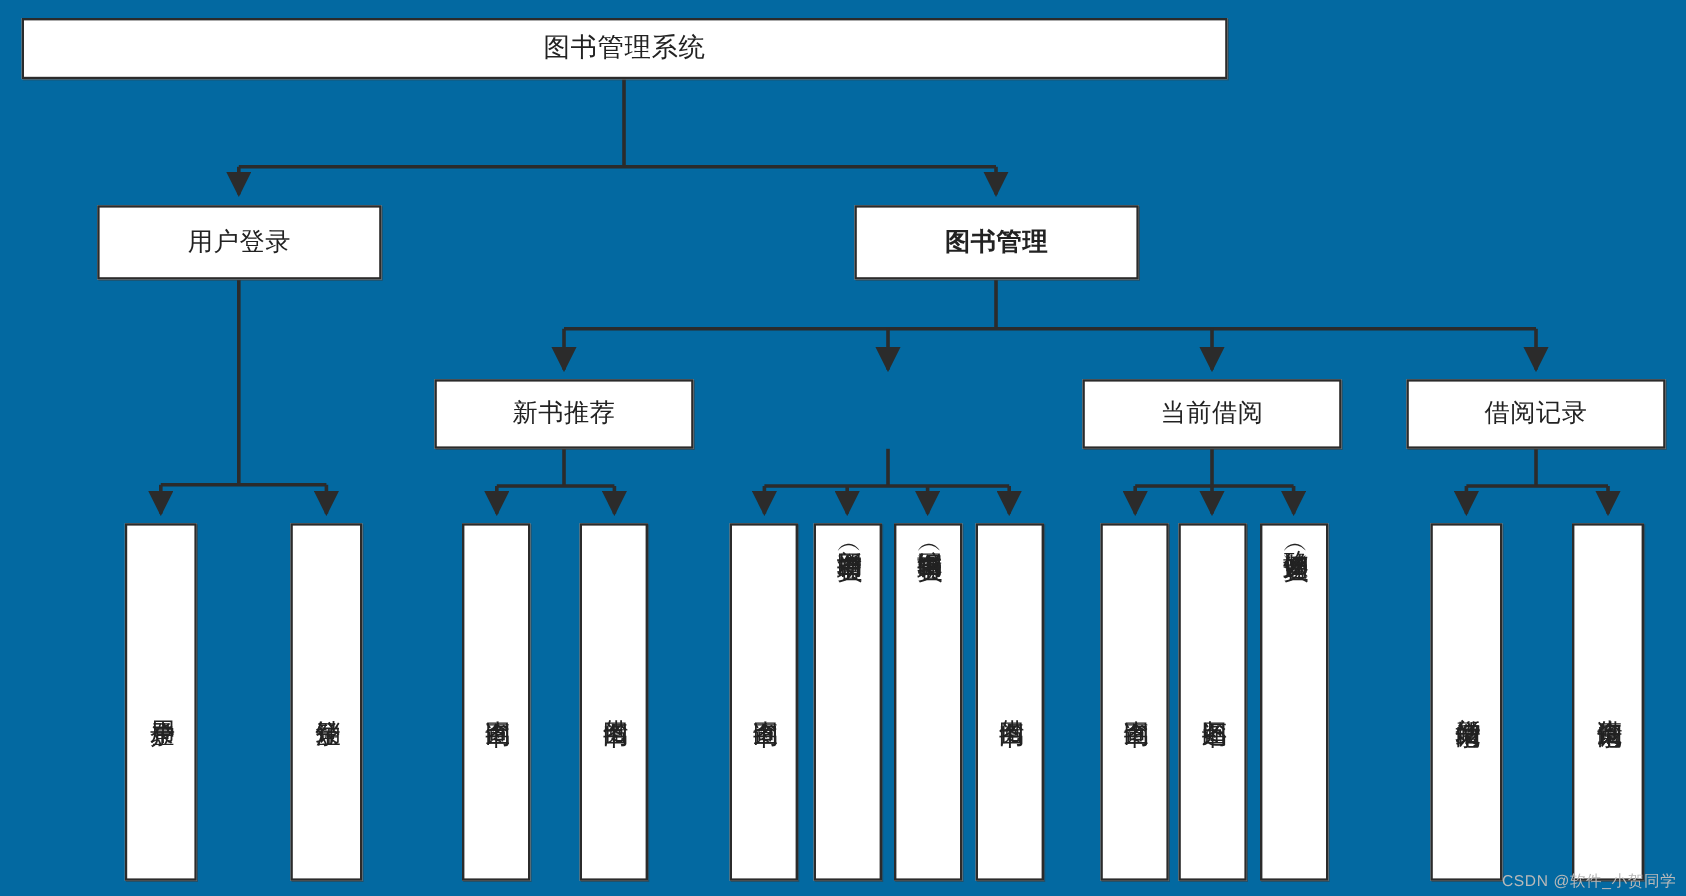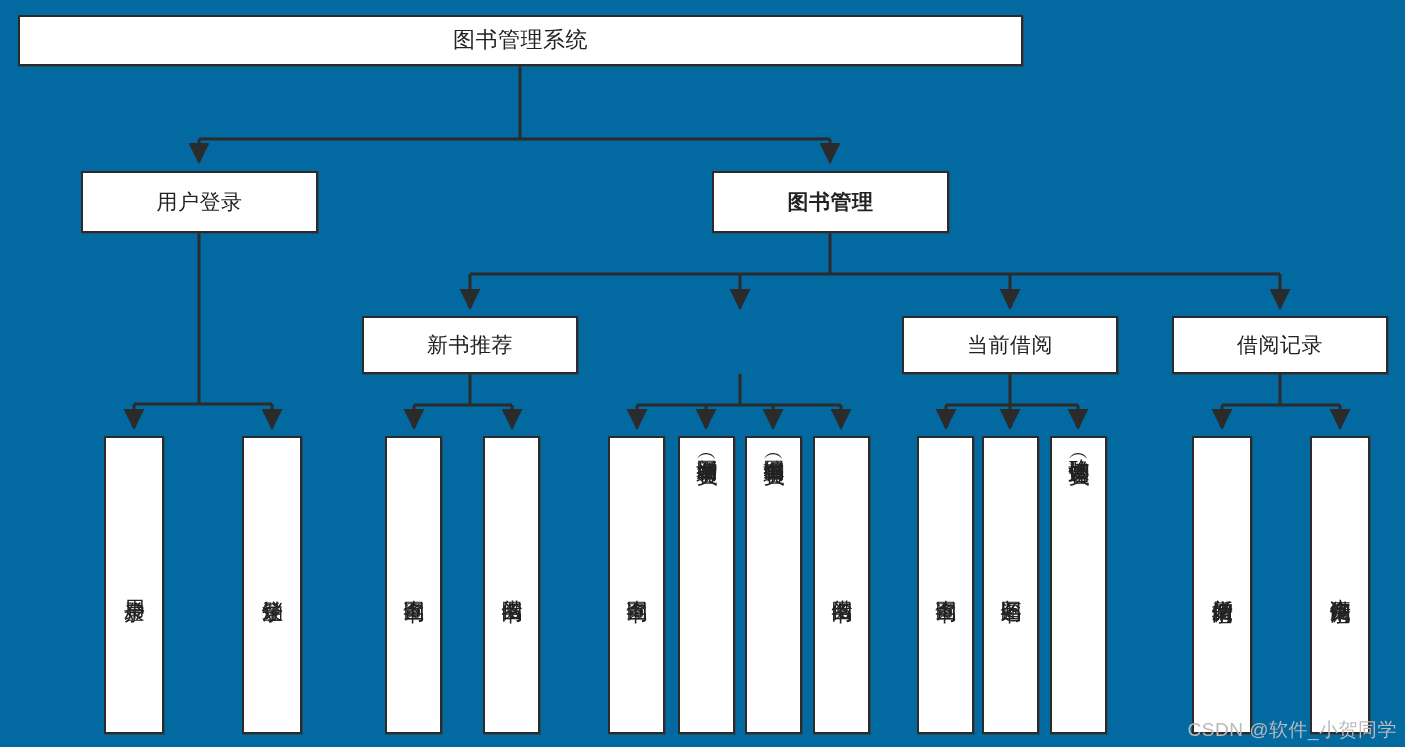--- a/index.html
+++ b/index.html
@@ -65,21 +65,21 @@
     height: 100%;
     display: flex;
     align-items: center;
     justify-content: center;
   }
   .leaf-inner.top { align-items: flex-start; padding-top: 4px; }
   .watermark {
     position: absolute;
     right: 8px;
     bottom: 4px;
-    font-size: 19px;
+    font-size: 13px;
     color: #b9b9b9;
     letter-spacing: 0.5px;
     white-space: nowrap;
     user-select: none;
   }
 </style>
 </head>
 <body>
 
 <div id="diagram-root">

